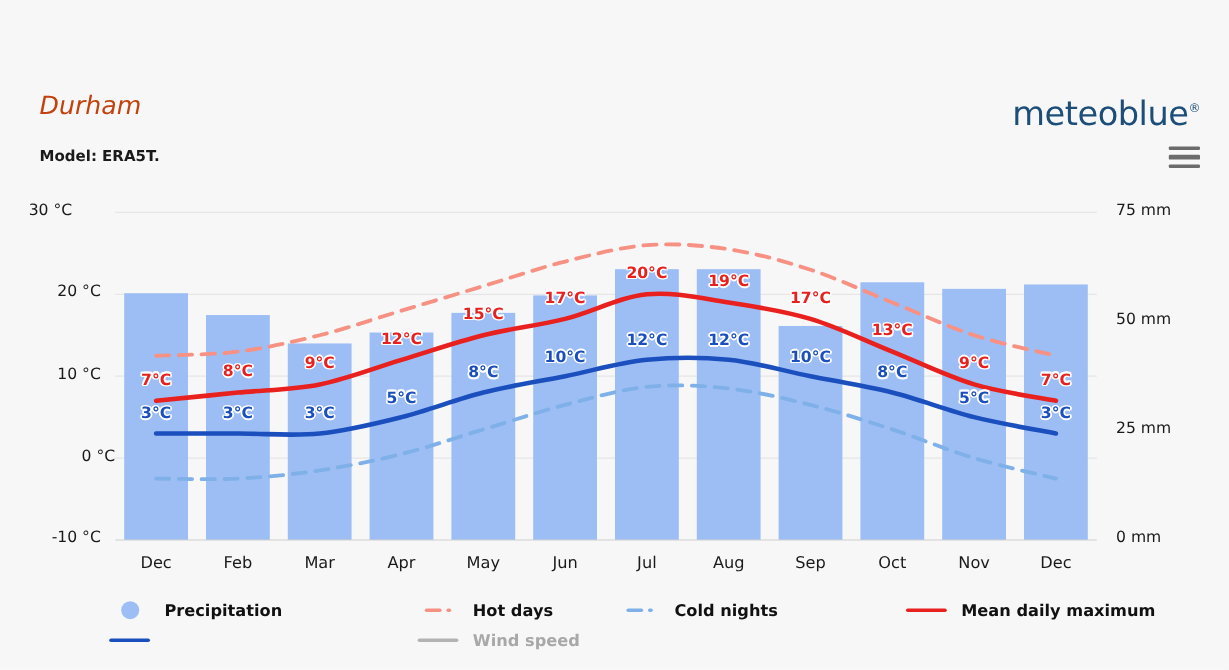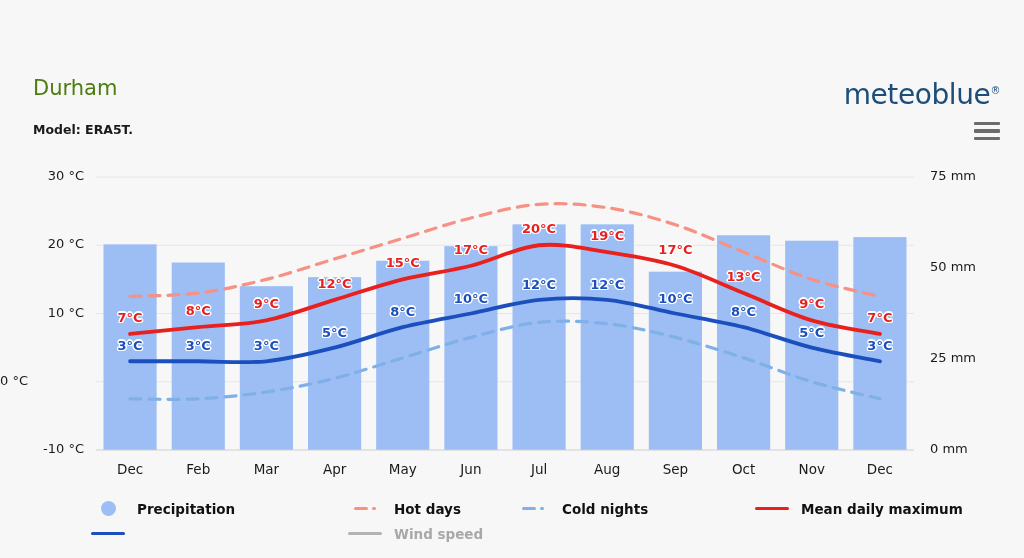--- a/index.html
+++ b/index.html
@@ -13,21 +13,21 @@
     background:#f7f7f7;
     box-sizing:border-box;
   }
   .title{
     position:absolute;left:24px;top:26px;
     font-size:25px;color:#1a1a1a;font-weight:400;
     letter-spacing:-0.1px;
   }
   .place{
     position:absolute;left:33px;top:76px;
-    font-size:21px;color:#4d7c0f;font-weight:400;
+    font-size:21px;color:#c2410c;font-weight:400;font-style:italic;
   }
   .coords{
     position:absolute;left:33px;top:104px;
     font-size:12.5px;color:#1a1a1a;font-weight:700;
   }
   .model{
     position:absolute;left:33px;top:122px;
     font-size:12.5px;color:#1a1a1a;font-weight:700;
   }
   .logo{
@@ -128,24 +128,24 @@
           <path d="M34.08,119.44 C45.44,118.87 79.53,118.87 102.25,116.03 C124.97,113.18 147.69,108.06 170.42,102.38 C193.14,96.69 215.86,88.73 238.58,81.90 C261.31,75.08 284.03,68.25 306.75,61.42 C329.47,54.60 352.19,46.64 374.92,40.95 C397.64,35.26 420.36,29.01 443.08,27.30 C465.81,25.59 488.53,27.30 511.25,30.71 C533.97,34.13 556.69,40.38 579.42,47.78 C602.14,55.17 624.86,65.98 647.58,75.08 C670.31,84.18 693.03,94.98 715.75,102.38 C738.47,109.77 772.56,116.59 783.92,119.44" fill="none" stroke="#f79183" stroke-width="3.2" stroke-linecap="round" stroke-linejoin="round" stroke-dasharray="11 8"></path>
           <path d="M34.08,221.81 C45.44,221.81 79.53,222.95 102.25,221.81 C124.97,220.68 147.69,218.40 170.42,214.99 C193.14,211.58 215.86,207.02 238.58,201.34 C261.31,195.65 284.03,187.69 306.75,180.86 C329.47,174.04 352.19,166.30 374.92,160.39 C397.64,154.47 420.36,147.65 443.08,145.37 C465.81,143.10 488.53,144.24 511.25,146.74 C533.97,149.24 556.69,154.70 579.42,160.39 C602.14,166.07 624.86,173.47 647.58,180.86 C670.31,188.26 693.03,197.93 715.75,204.75 C738.47,211.57 772.56,218.97 783.92,221.81" fill="none" stroke="#7fb0e8" stroke-width="3.2" stroke-linecap="round" stroke-linejoin="round" stroke-dasharray="11 8"></path>
           <path d="M34.08,156.98 C45.44,155.84 79.53,152.42 102.25,150.15 C124.97,147.87 147.69,147.88 170.42,143.33 C193.14,138.78 215.86,129.68 238.58,122.85 C261.31,116.02 284.03,108.06 306.75,102.38 C329.47,96.69 352.19,94.41 374.92,88.72 C397.64,83.04 420.36,70.52 443.08,68.25 C465.81,65.98 488.53,71.66 511.25,75.08 C533.97,78.49 556.69,81.90 579.42,88.72 C602.14,95.55 624.86,106.92 647.58,116.03 C670.31,125.13 693.03,136.50 715.75,143.33 C738.47,150.15 772.56,154.70 783.92,156.98" fill="none" stroke="#e8201e" stroke-width="3.8" stroke-linecap="round" stroke-linejoin="round"></path>
           <path d="M34.08,184.27 C45.44,184.27 79.53,184.27 102.25,184.27 C124.97,184.27 147.69,186.55 170.42,184.27 C193.14,182.00 215.86,176.31 238.58,170.63 C261.31,164.94 284.03,155.84 306.75,150.15 C329.47,144.46 352.19,141.05 374.92,136.50 C397.64,131.95 420.36,125.13 443.08,122.85 C465.81,120.57 488.53,120.57 511.25,122.85 C533.97,125.13 556.69,131.95 579.42,136.50 C602.14,141.05 624.86,144.46 647.58,150.15 C670.31,155.84 693.03,164.94 715.75,170.63 C738.47,176.31 772.56,182.00 783.92,184.27" fill="none" stroke="#1a4fbd" stroke-width="3.8" stroke-linecap="round" stroke-linejoin="round"></path>
         </g>
       <line x1="0" y1="273" x2="818" y2="273" stroke="#cfcfcf" stroke-width="1"></line>
     </svg>
   </div>
 
   <div id="axis-left-labels">
-      <div class="ytick" style="left: 0px; width: 84px; text-align: right; top: 168px;">30 °C</div>
+      <div class="ytick" style="left: 0px; width: 84px; text-align: center; top: 168px;">30 °C</div>
       <div class="ytick" style="left: 0px; width: 84px; text-align: right; top: 236.25px;">20 °C</div>
       <div class="ytick" style="left: 0px; width: 84px; text-align: right; top: 304.5px;">10 °C</div>
-      <div class="ytick" style="left: 0px; width: 84px; text-align: left; top: 372.75px;">0 °C</div>
+      <div class="ytick" style="left: 12px; width: 84px; text-align: right; top: 372.75px;">0 °C</div>
       <div class="ytick" style="left: 0px; width: 84px; text-align: right; top: 441px;">-10 °C</div>
     </div>
   <div id="axis-right-labels">
       <div class="ytick" style="left: 930px; top: 168px;">75 mm</div>
       <div class="ytick" style="left: 930px; top: 259px;">50 mm</div>
       <div class="ytick" style="left: 930px; top: 350px;">25 mm</div>
       <div class="ytick" style="left: 930px; top: 441px;">0 mm</div>
     </div>
   <div id="x-axis-labels">
       <div class="xlab" style="left: 130.083px; top: 461px;">Dec</div>

